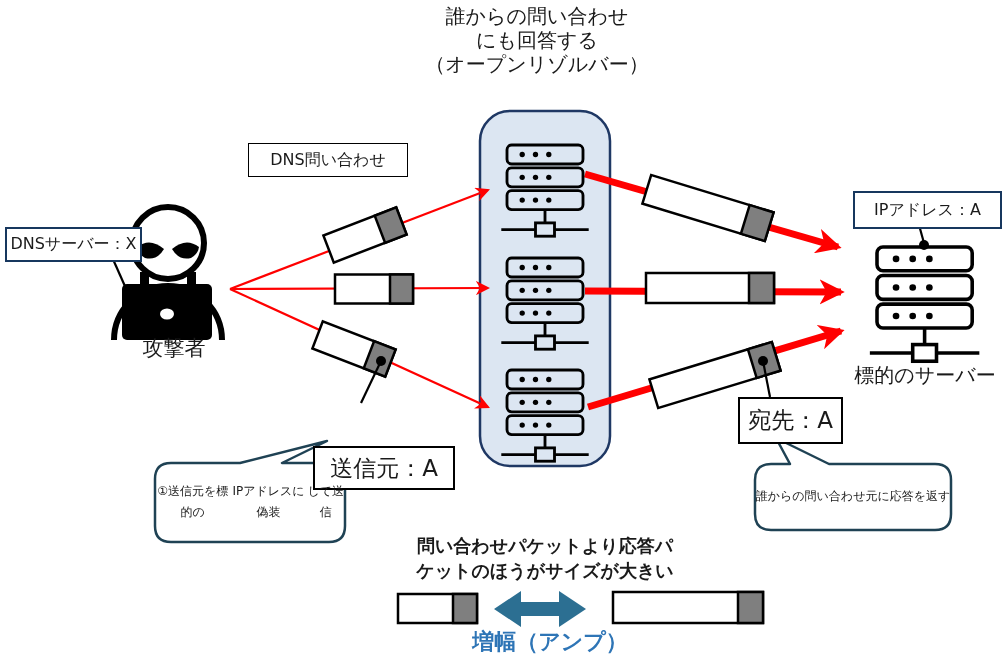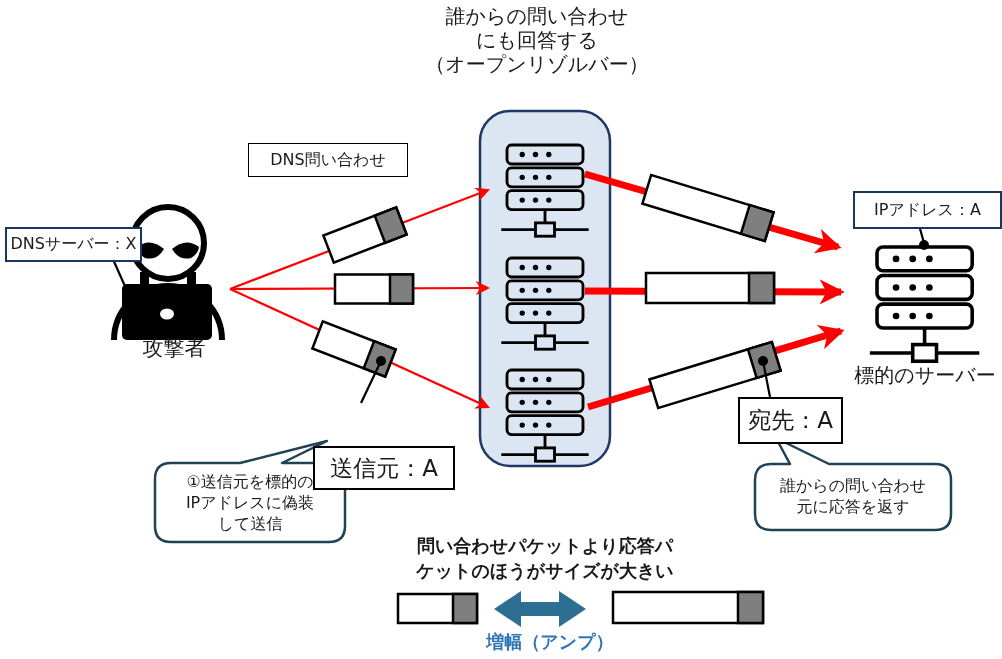--- a/index.html
+++ b/index.html
@@ -15,25 +15,25 @@
   .dns-query{left:200px;top:143px;width:158px;height:32px;}
   .dns-resp{left:684px;top:143px;width:148px;height:31px;}
   .ipbox{border:2px solid #17375e;background:#fff;font-size:16px;text-align:center;}
   .ip-x{left:5px;top:227px;width:133px;height:31px;}
   .ip-a{left:853px;top:191px;width:145px;height:34px;}
   .attacker-label{left:118px;top:334px;width:112px;height:28px;font-size:21px;}
   .target-label{left:843px;top:361px;width:164px;height:28px;font-size:20px;}
   .bigbox{border:2px solid #000;background:#fff;font-size:23px;}
   .src-box{left:313px;top:402px;width:138px;height:40px;margin-top:44px;}
   .dst-box{left:738px;top:397px;width:101px;height:43px;}
-  .note{flex-direction:column;font-size:16px;line-height:21px;}
+  .note{flex-direction:row;font-size:12px;line-height:21px;}
   .note1{left:155px;top:463px;width:190px;height:78px;}
   .note2{left:755px;top:464px;width:196px;height:64px;}
   .legend-caption{left:345px;top:533px;width:400px;font-size:18px;line-height:25px;display:block;text-align:center;font-weight:bold;}
-  .amp-label{left:455px;top:629px;width:190px;height:26px;font-size:18px;color:#2e75b6;font-weight:bold;}
+  .amp-label{left:455px;top:629px;width:190px;height:26px;font-size:22px;color:#2e75b6;font-weight:bold;}
   .line{display:block;}
 </style>
 </head>
 <body>
 
 <div class="canvas">
 
   <svg class="layer" viewBox="0 0 1002 659">
     <defs>
       <marker id="ah-thin" viewBox="0 0 10 10" refX="8.5" refY="5" markerWidth="6.5" markerHeight="6.5" orient="auto">

